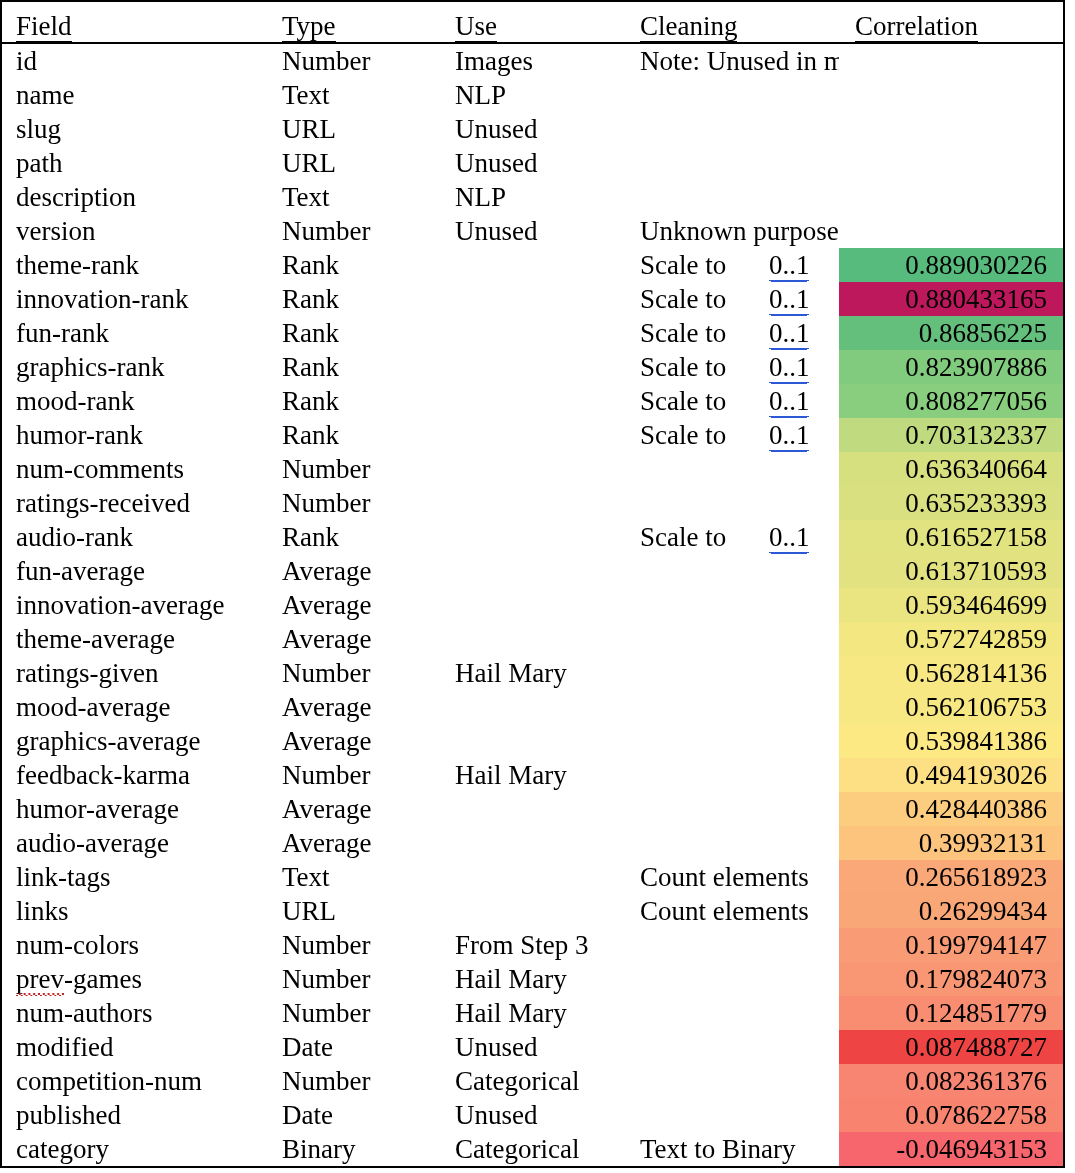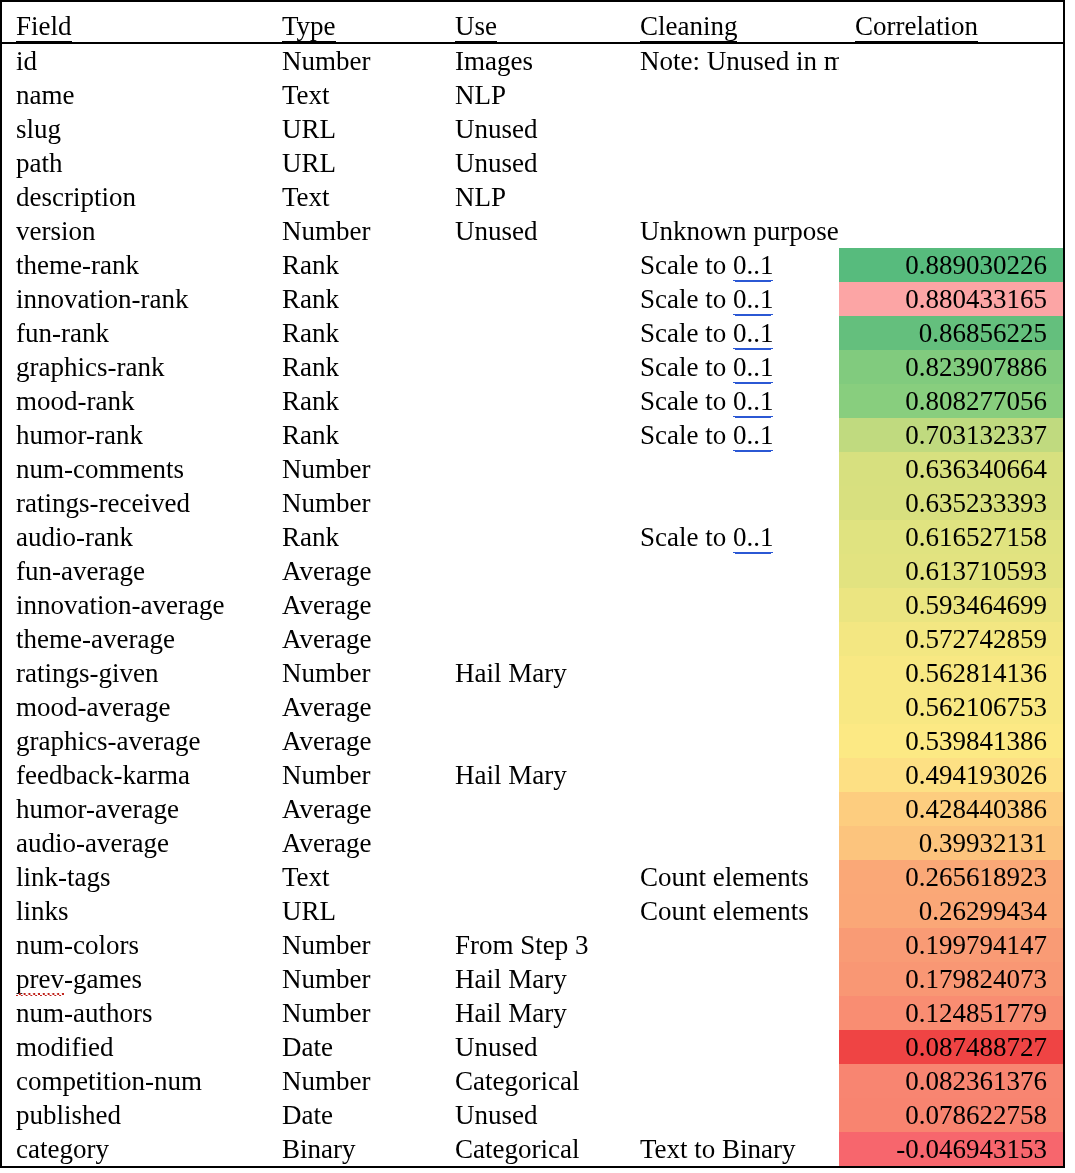--- a/index.html
+++ b/index.html
@@ -78,20 +78,21 @@
   td.t-corr  {
     text-align: right;
     padding-right: 16px;
   }
 
   
   .grammar-underline {
     border-bottom: 1px solid #2b58d4;
     box-shadow: 0 3px 0 -2px #2b58d4;
     padding-bottom: 0px;
+    margin-left: 36px;
   }
 
   
   .spell-underline {
     position: relative;
     display: inline-block;
   }
   .spell-underline::after {
     content: "";
     position: absolute;
@@ -175,21 +176,21 @@
           <td class="t-type">Rank</td>
           <td class="t-use"></td>
           <td class="t-clean">Scale to <span class="grammar-underline">0..1</span></td>
           <td class="t-corr" style="background-color: rgb(87, 187, 125);">0.889030226</td>
         </tr>
         <tr>
           <td class="t-field">innovation-rank</td>
           <td class="t-type">Rank</td>
           <td class="t-use"></td>
           <td class="t-clean">Scale to <span class="grammar-underline">0..1</span></td>
-          <td class="t-corr" style="background-color: #fca5a5;">0.880433165</td>
+          <td class="t-corr" style="background-color: #be185d;">0.880433165</td>
         </tr>
         <tr>
           <td class="t-field">fun-rank</td>
           <td class="t-type">Rank</td>
           <td class="t-use"></td>
           <td class="t-clean">Scale to <span class="grammar-underline">0..1</span></td>
           <td class="t-corr" style="background-color: rgb(100, 191, 125);">0.86856225</td>
         </tr>
         <tr>
           <td class="t-field">graphics-rank</td>

